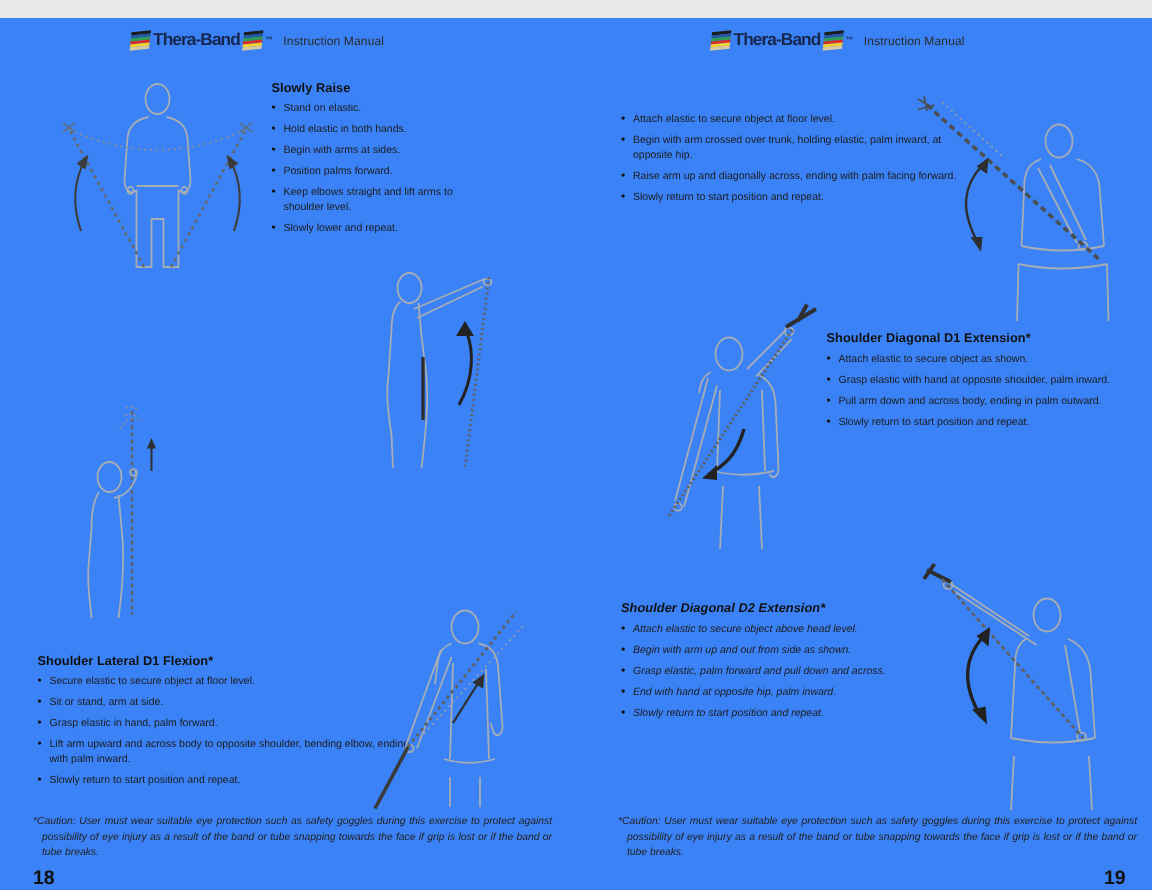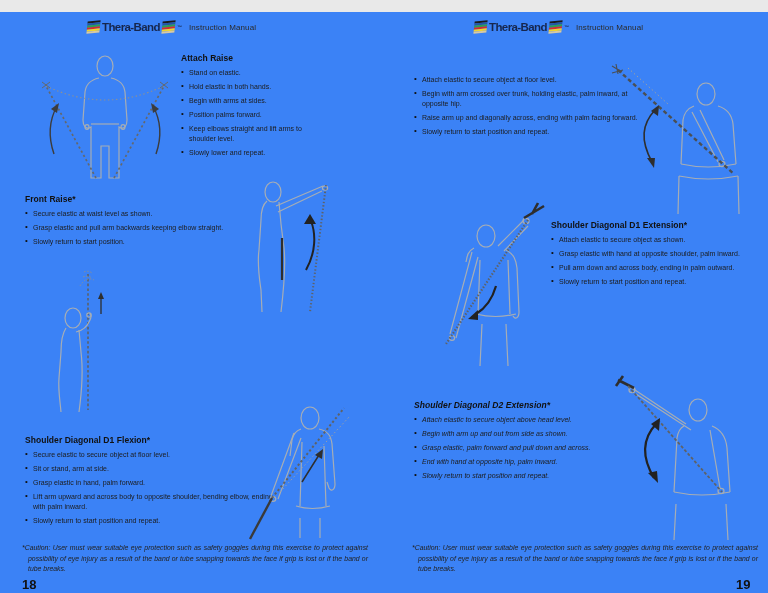--- a/index.html
+++ b/index.html
@@ -82,39 +82,31 @@
       <g stroke="#3c3c3c" fill="none" stroke-width="1.4">
         <path d="M24 104 Q15 78 27 56"></path>
         <polygon points="29,53 21,59 27,63" fill="#3c3c3c" stroke="none"></polygon>
         <path d="M126 104 Q135 78 123 56"></path>
         <polygon points="121,53 129,59 123,63" fill="#3c3c3c" stroke="none"></polygon>
       </g>
     </svg>
   </div>
 
   <section class="abs exercise" style="left:181px; top:41px; width:140px;">
-    <h3>Attach Raise</h3>
+    <h3>Slowly Raise</h3>
     <ul>
         <li>Stand on elastic.</li>
         <li>Hold elastic in both hands.</li>
         <li>Begin with arms at sides.</li>
         <li>Position palms forward.</li>
         <li>Keep elbows straight and lift arms to shoulder level.</li>
         <li>Slowly lower and repeat.</li>
       </ul>
   </section>
 
-  <section class="abs exercise" style="left:25px; top:182px; width:212px;">
-    <h3>Front Raise*</h3>
-    <ul>
-        <li>Secure elastic at waist level as shown.</li>
-        <li>Grasp elastic and pull arm backwards keeping elbow straight.</li>
-        <li>Slowly return to start position.</li>
-      </ul>
-  </section>
 
   <div class="abs fig" style="left:226px; top:160px;">
     <svg width="138" height="142" viewBox="0 0 138 142">
       <g stroke="#a6adb5" fill="none" stroke-width="1.2">
         <ellipse cx="47" cy="20" rx="8" ry="10"></ellipse>
         <path d="M41 29 C36 33 35 40 35 48 L33 78 C31 92 33 104 35 118 L36 140"></path>
         <path d="M53 30 L55 52 L58 76 C60 95 58 115 55 140"></path>
         <path d="M50 34 L97 14 M52 40 L96 19"></path>
         <ellipse cx="99" cy="16" rx="2.6" ry="2.2"></ellipse>
       </g>
@@ -143,21 +135,21 @@
       </g>
       <g>
         <path d="M73 46 L73 30" stroke="#2e2e2e" stroke-width="1.3" fill="none"></path>
         <polygon points="73,24 70,31 76,31" fill="#2e2e2e"></polygon>
       </g>
     </svg>
   </div>
 
 
   <section class="abs exercise" style="left:25px; top:423px; width:248px;">
-    <h3>Shoulder Diagonal D1 Flexion*</h3>
+    <h3>Shoulder Lateral D1 Flexion*</h3>
     <ul>
         <li>Secure elastic to secure object at floor level.</li>
         <li>Sit or stand, arm at side.</li>
         <li>Grasp elastic in hand, palm forward.</li>
         <li>Lift arm upward and across body to opposite shoulder, bending elbow, ending with palm inward.</li>
         <li>Slowly return to start position and repeat.</li>
       </ul>
   </section>
 
   <div class="abs fig" style="left:238px; top:386px;">

